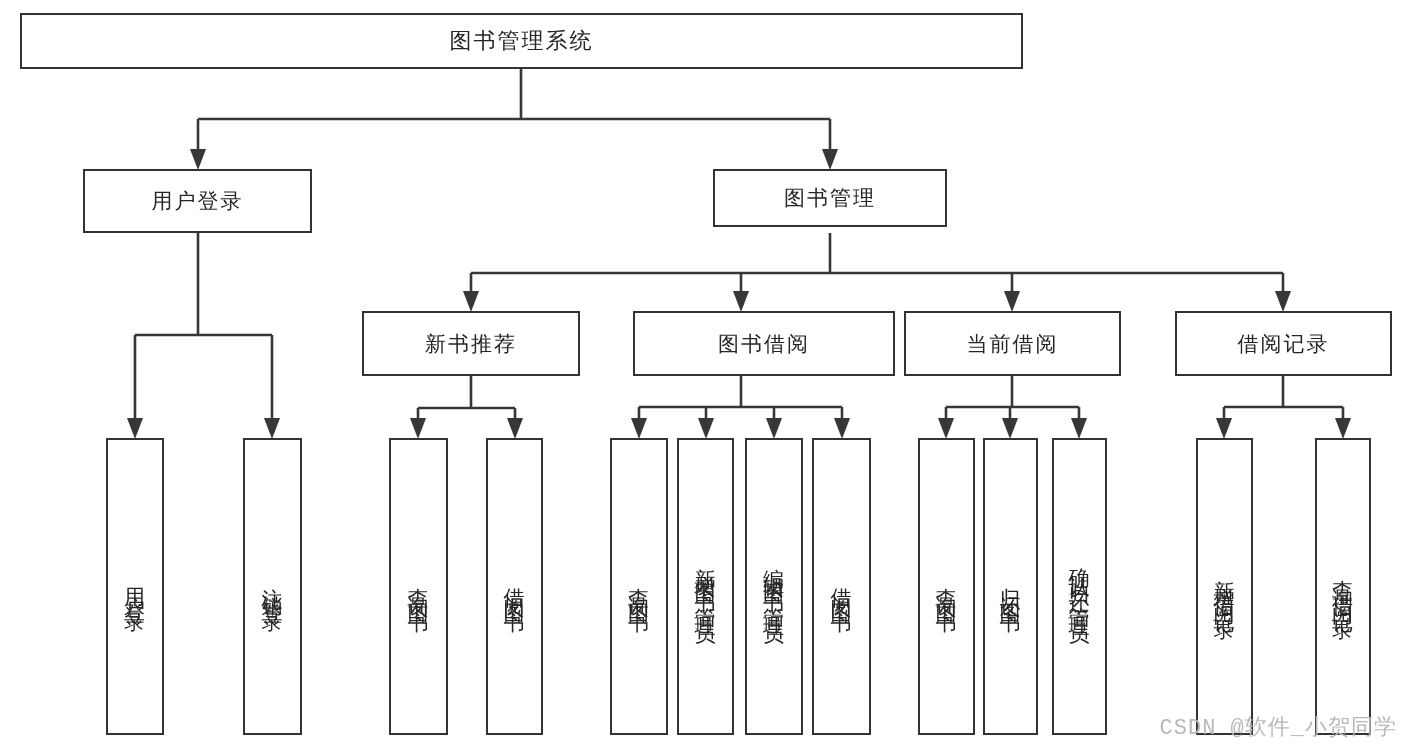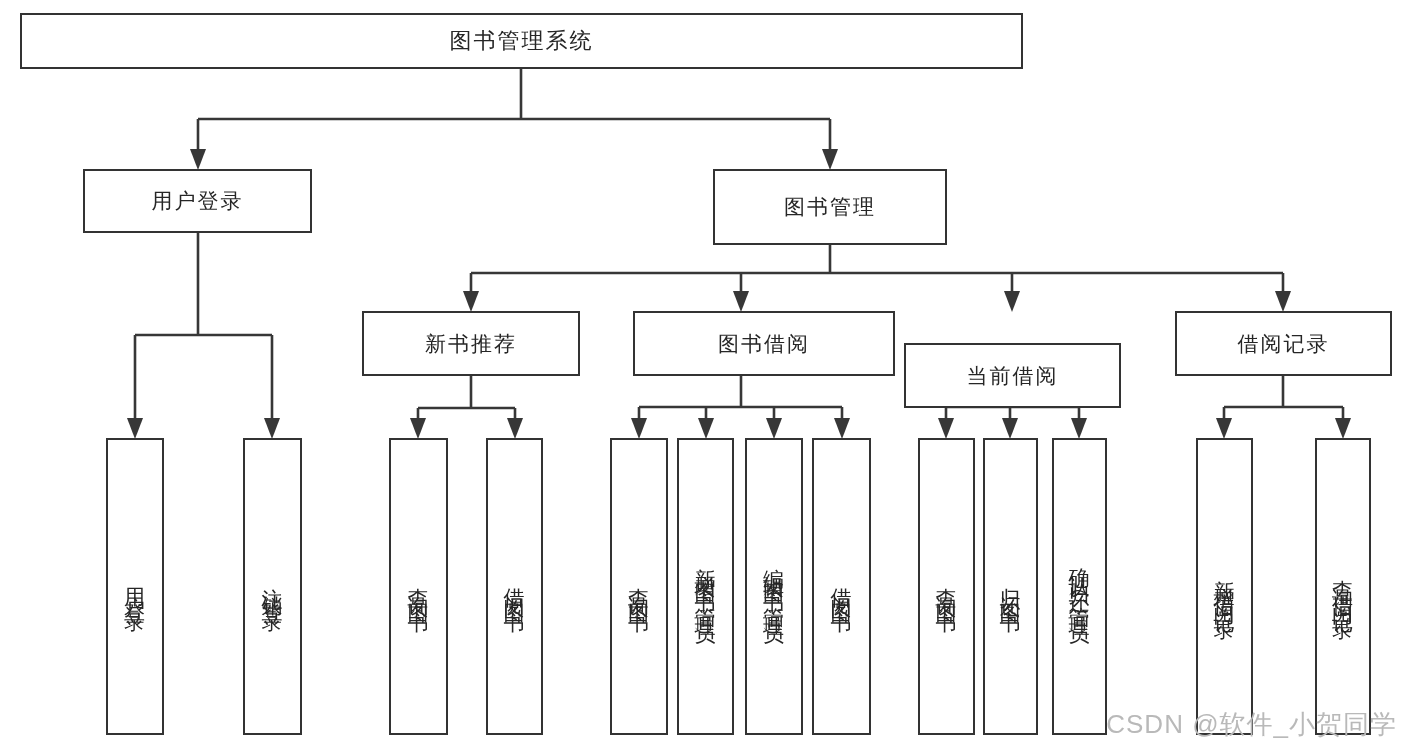--- a/index.html
+++ b/index.html
@@ -32,22 +32,22 @@
   .node.root{font-size:22px;}
   .leaf{
     writing-mode:vertical-rl;
     text-orientation:mixed;
     letter-spacing:8px;
     font-size:21px;
     line-height:1;
   }
   .watermark{
     position:absolute;right:8px;bottom:5px;
-    color:var(--wm);font-size:26px;z-index:3;
-    letter-spacing:1px;white-space:nowrap;
+    color:var(--wm);font-size:22px;z-index:3;
+    letter-spacing:1px;white-space:nowrap;font-family:Liberation Mono, monospace;
   }
 </style>
 </head>
 <body>
 
 <div class="canvas">
 
   <svg class="connectors" viewBox="0 0 1405 747" xmlns="http://www.w3.org/2000/svg">
       <path d="M521,69 L521,119 M198,119 L830,119 M198,119 L198,157 M830,119 L830,157 M198,233 L198,335 M135,335 L272,335 M135,335 L135,426 M272,335 L272,426 M830,233 L830,273 M471,273 L1283,273 M471,273 L471,299 M741,273 L741,299 M1012,273 L1012,299 M1283,273 L1283,299 M471,376 L471,408 M418,408 L515,408 M418,408 L418,426 M515,408 L515,426 M741,376 L741,407 M639,407 L842,407 M639,407 L639,426 M706,407 L706,426 M774,407 L774,426 M842,407 L842,426 M1012,376 L1012,407 M946,407 L1079,407 M946,407 L946,426 M1010,407 L1010,426 M1079,407 L1079,426 M1283,376 L1283,407 M1224,407 L1343,407 M1224,407 L1224,426 M1343,407 L1343,426 " fill="none" stroke="#373737" stroke-width="2.6"></path>
       <polygon points="190,149 206,149 198,170" fill="#373737"></polygon>
@@ -67,25 +67,25 @@
       <polygon points="938,418 954,418 946,439" fill="#373737"></polygon>
       <polygon points="1002,418 1018,418 1010,439" fill="#373737"></polygon>
       <polygon points="1071,418 1087,418 1079,439" fill="#373737"></polygon>
       <polygon points="1216,418 1232,418 1224,439" fill="#373737"></polygon>
       <polygon points="1335,418 1351,418 1343,439" fill="#373737"></polygon>
     </svg>
 
   <div class="node root" style="left:20px;top:13px;width:1003px;height:56px;">图书管理系统</div>
 
   <div class="node" style="left:83px;top:169px;width:229px;height:64px;">用户登录</div>
-  <div class="node" style="left:713px;top:169px;width:234px;height:76px;">图书管理</div>
+  <div class="node" style="left:713px;top:169px;width:234px;height:58px;">图书管理</div>
 
   <div class="node" style="left:362px;top:311px;width:218px;height:65px;">新书推荐</div>
   <div class="node" style="left:633px;top:311px;width:262px;height:65px;">图书借阅</div>
-  <div class="node" style="left:904px;top:311px;width:217px;height:65px;margin-top:32px;">当前借阅</div>
+  <div class="node" style="left:904px;top:311px;width:217px;height:65px;">当前借阅</div>
   <div class="node" style="left:1175px;top:311px;width:217px;height:65px;">借阅记录</div>
 
   <div class="node leaf" style="left:106px;top:438px;width:58px;height:297px;">用户登录</div>
   <div class="node leaf" style="left:243px;top:438px;width:59px;height:297px;">注销登录</div>
 
   <div class="node leaf" style="left:389px;top:438px;width:59px;height:297px;">查询图书</div>
   <div class="node leaf" style="left:486px;top:438px;width:57px;height:297px;">借阅图书</div>
 
   <div class="node leaf" style="left:610px;top:438px;width:58px;height:297px;">查询图书</div>
   <div class="node leaf" style="left:677px;top:438px;width:57px;height:297px;">新增图书（管理员）</div>

